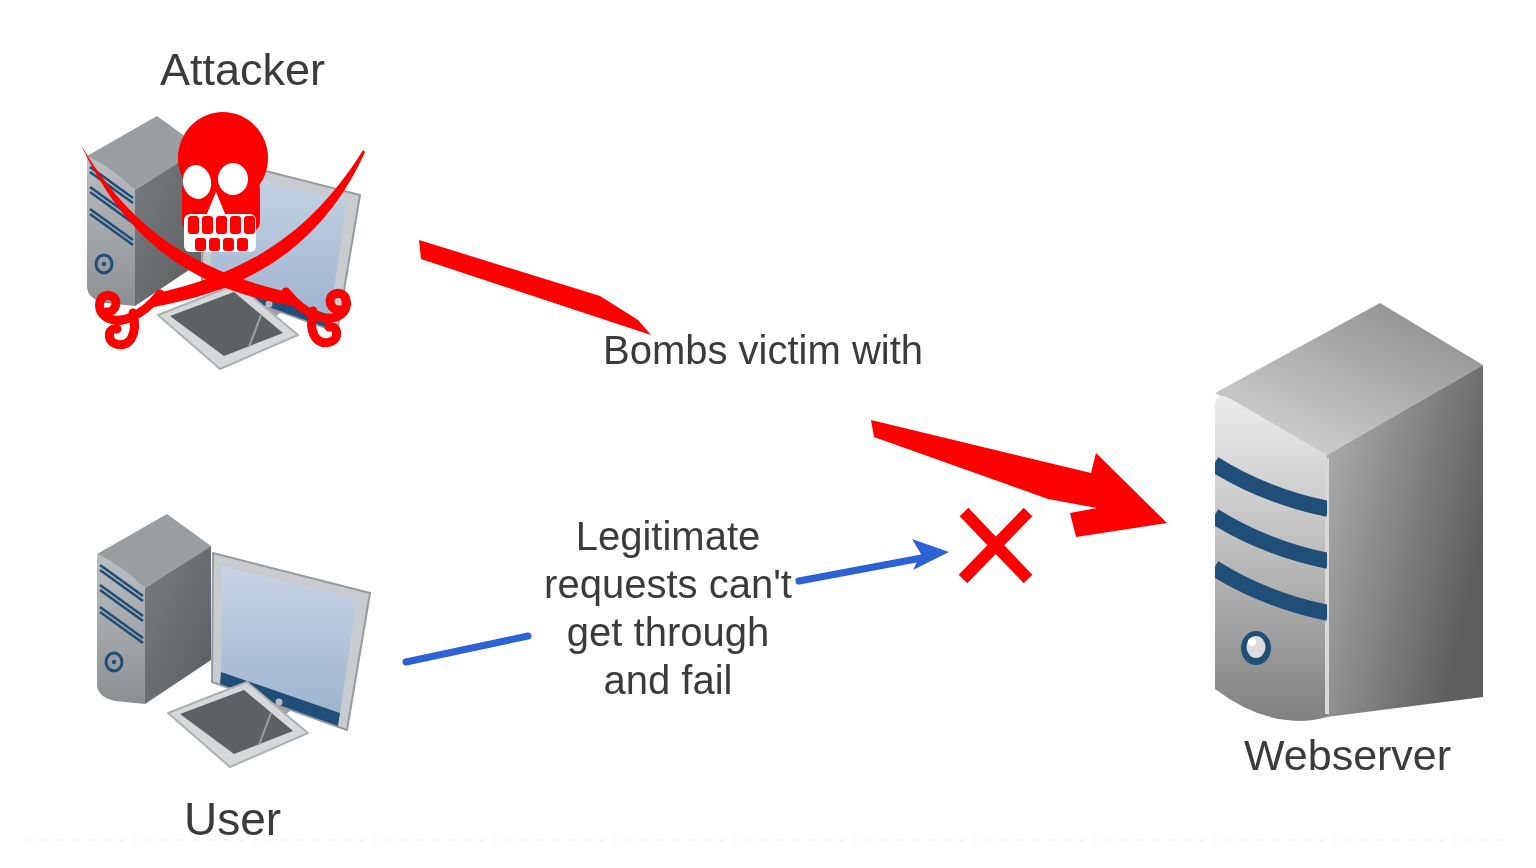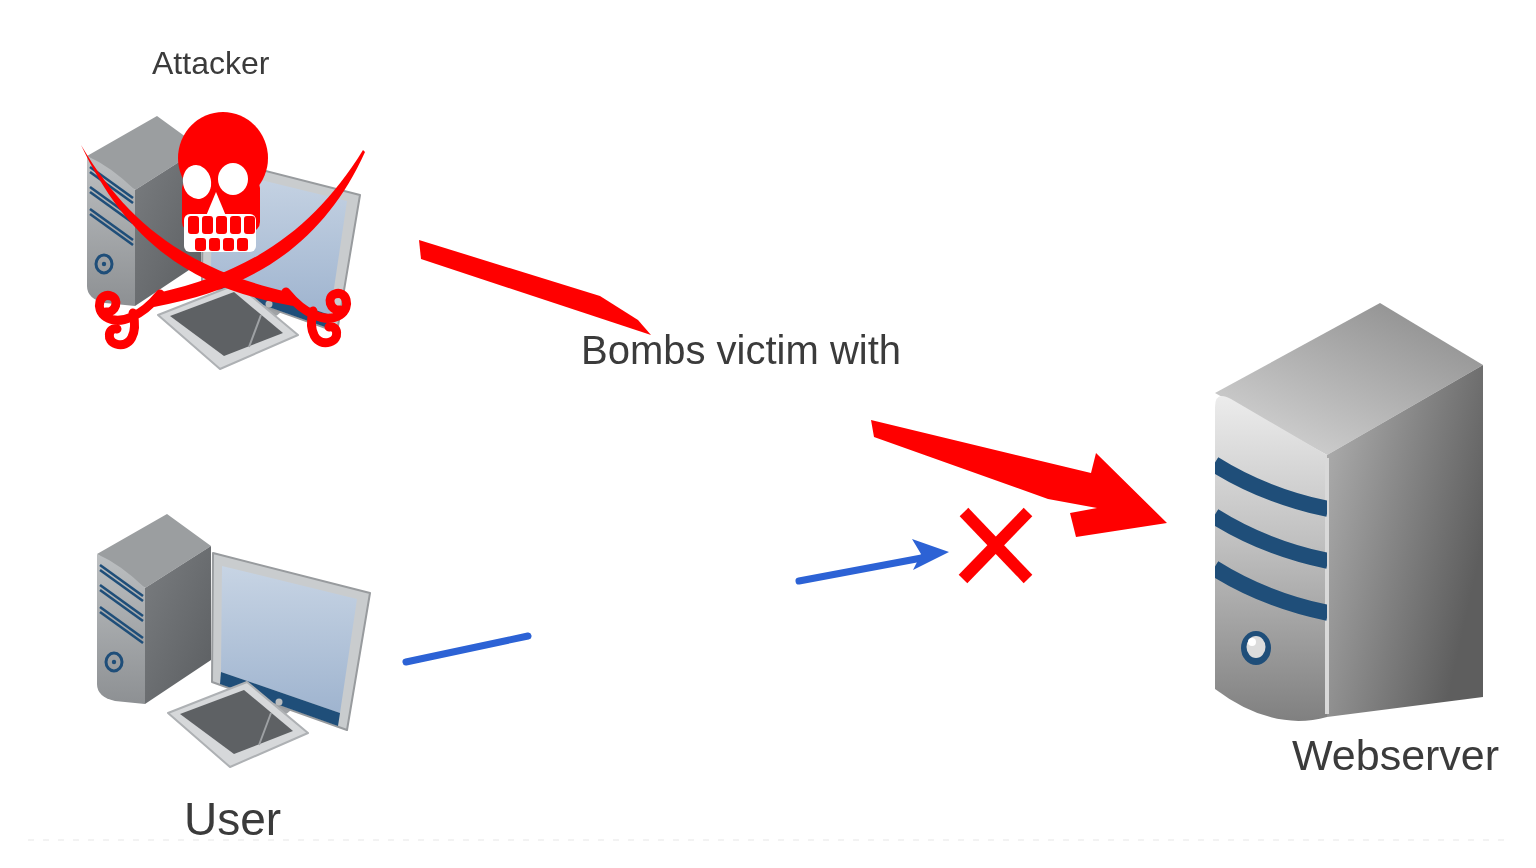--- a/index.html
+++ b/index.html
@@ -76,21 +76,21 @@
         <polygon points="134,58 269,91 252,205 133,164" fill="url(#screenGrad)"></polygon>
         <polygon points="133,164 252,205 250,218 132,176" class="f-navy"></polygon>
         <circle cx="191" cy="194" r="3.5" fill="#b9bcbe"></circle>
         <polygon points="80,205 159,174 220,225 142,259" fill="#d6d8da" stroke="#aeb1b4" stroke-width="2" stroke-linejoin="round"></polygon>
         <polygon points="92,206 156,182 205,223 146,246" fill="#5e6164"></polygon>
         <path d="M183,205 L171,237" stroke="#9ea1a4" stroke-width="2" fill="none"></path>
       </g>
     </defs>
   </svg>
 
-  <div class="abs node-label" style="left:152px;top:47px;font-size:32px">Attacker</div>
+  <div class="abs node-label" style="left:160px;top:47px;font-size:45px">Attacker</div>
 
   <svg class="abs" style="left:78px;top:110px" width="310" height="290" viewBox="0 0 310 290">
     <use href="#workstation" xlink:href="#workstation" x="0" y="0"></use>
     <g>
 
       <path class="f-red" d="M285,40 C237,118 174,162 80,183 L76,197 C180,178 247,130 287,42 Z"></path>
       <path class="f-red" d="M3,35 C50,115 112,160 210,182 L215,196 C110,178 47,128 3,35 Z"></path>
 
       <g class="s-red" stroke-width="9" stroke-linecap="round" fill="none">
         <path d="M82,184 C64,206 42,216 28,207 C16,199 22,182 33,186 C42,189 38,203 28,202"></path>
@@ -140,38 +140,44 @@
       <path d="M14,168 Q65,200 128,213"></path>
       <path d="M14,220 Q65,252 128,265"></path>
       <path d="M14,272 Q65,304 128,317"></path>
     </g>
     <g>
       <ellipse cx="56" cy="352" rx="15" ry="17" class="f-navy"></ellipse>
       <ellipse cx="56" cy="351" rx="9.5" ry="11" fill="#dcdcdc"></ellipse>
       <circle cx="52" cy="346" r="4" fill="#ffffff"></circle>
     </g>
   </svg>
-  <div class="abs node-label" style="left:1292px;top:734px;font-size:43px">Webserver</div>
+  <div class="abs node-label" style="left:1244px;top:734px;font-size:43px">Webserver</div>
 
   <svg class="abs" style="left:0;top:0" width="1536" height="868" viewBox="0 0 1536 868">
     <g>
       <path class="f-red" d="M419,240 L600,296 L638,320 L651,335 L421,259 Z"></path>
       <path class="f-red" d="M871,420 L1091,473 L1096,453 L1167,523 L1076,537 L1070,513 L1097,508 L1048,499 L874,437 Z"></path>
     </g>
     <g>
       <path class="s-blue" stroke-width="7" stroke-linecap="round" d="M406,662 L528,636"></path>
       <path class="s-blue" stroke-width="7" stroke-linecap="round" d="M799,581 L927,557"></path>
       <path class="f-blue" d="M949,552 L912,539 L921,554 L913,570 Z"></path>
     </g>
     <g class="s-red" stroke-width="12">
       <path d="M964,512 L1028,579"></path>
       <path d="M1028,512 L963,579"></path>
     </g>
   </svg>
 
-  <div class="abs annotation" style="left:531px;top:326px;width:420px">
+  <div class="abs annotation" style="left:553px;top:326px;width:420px">
     <div>Bombs victim with</div>
   </div>
 
+  <div class="abs annotation" style="left:498px;top:512px;width:340px;line-height:48px">
+    <div>Legitimate</div>
+    <div>requests can't</div>
+    <div>get through</div>
+    <div>and fail</div>
+  </div>
 
   <div class="abs artifact" style="left:28px;top:839px;width:1480px;height:2px"></div>
 
 </div>
 
 </body></html>

